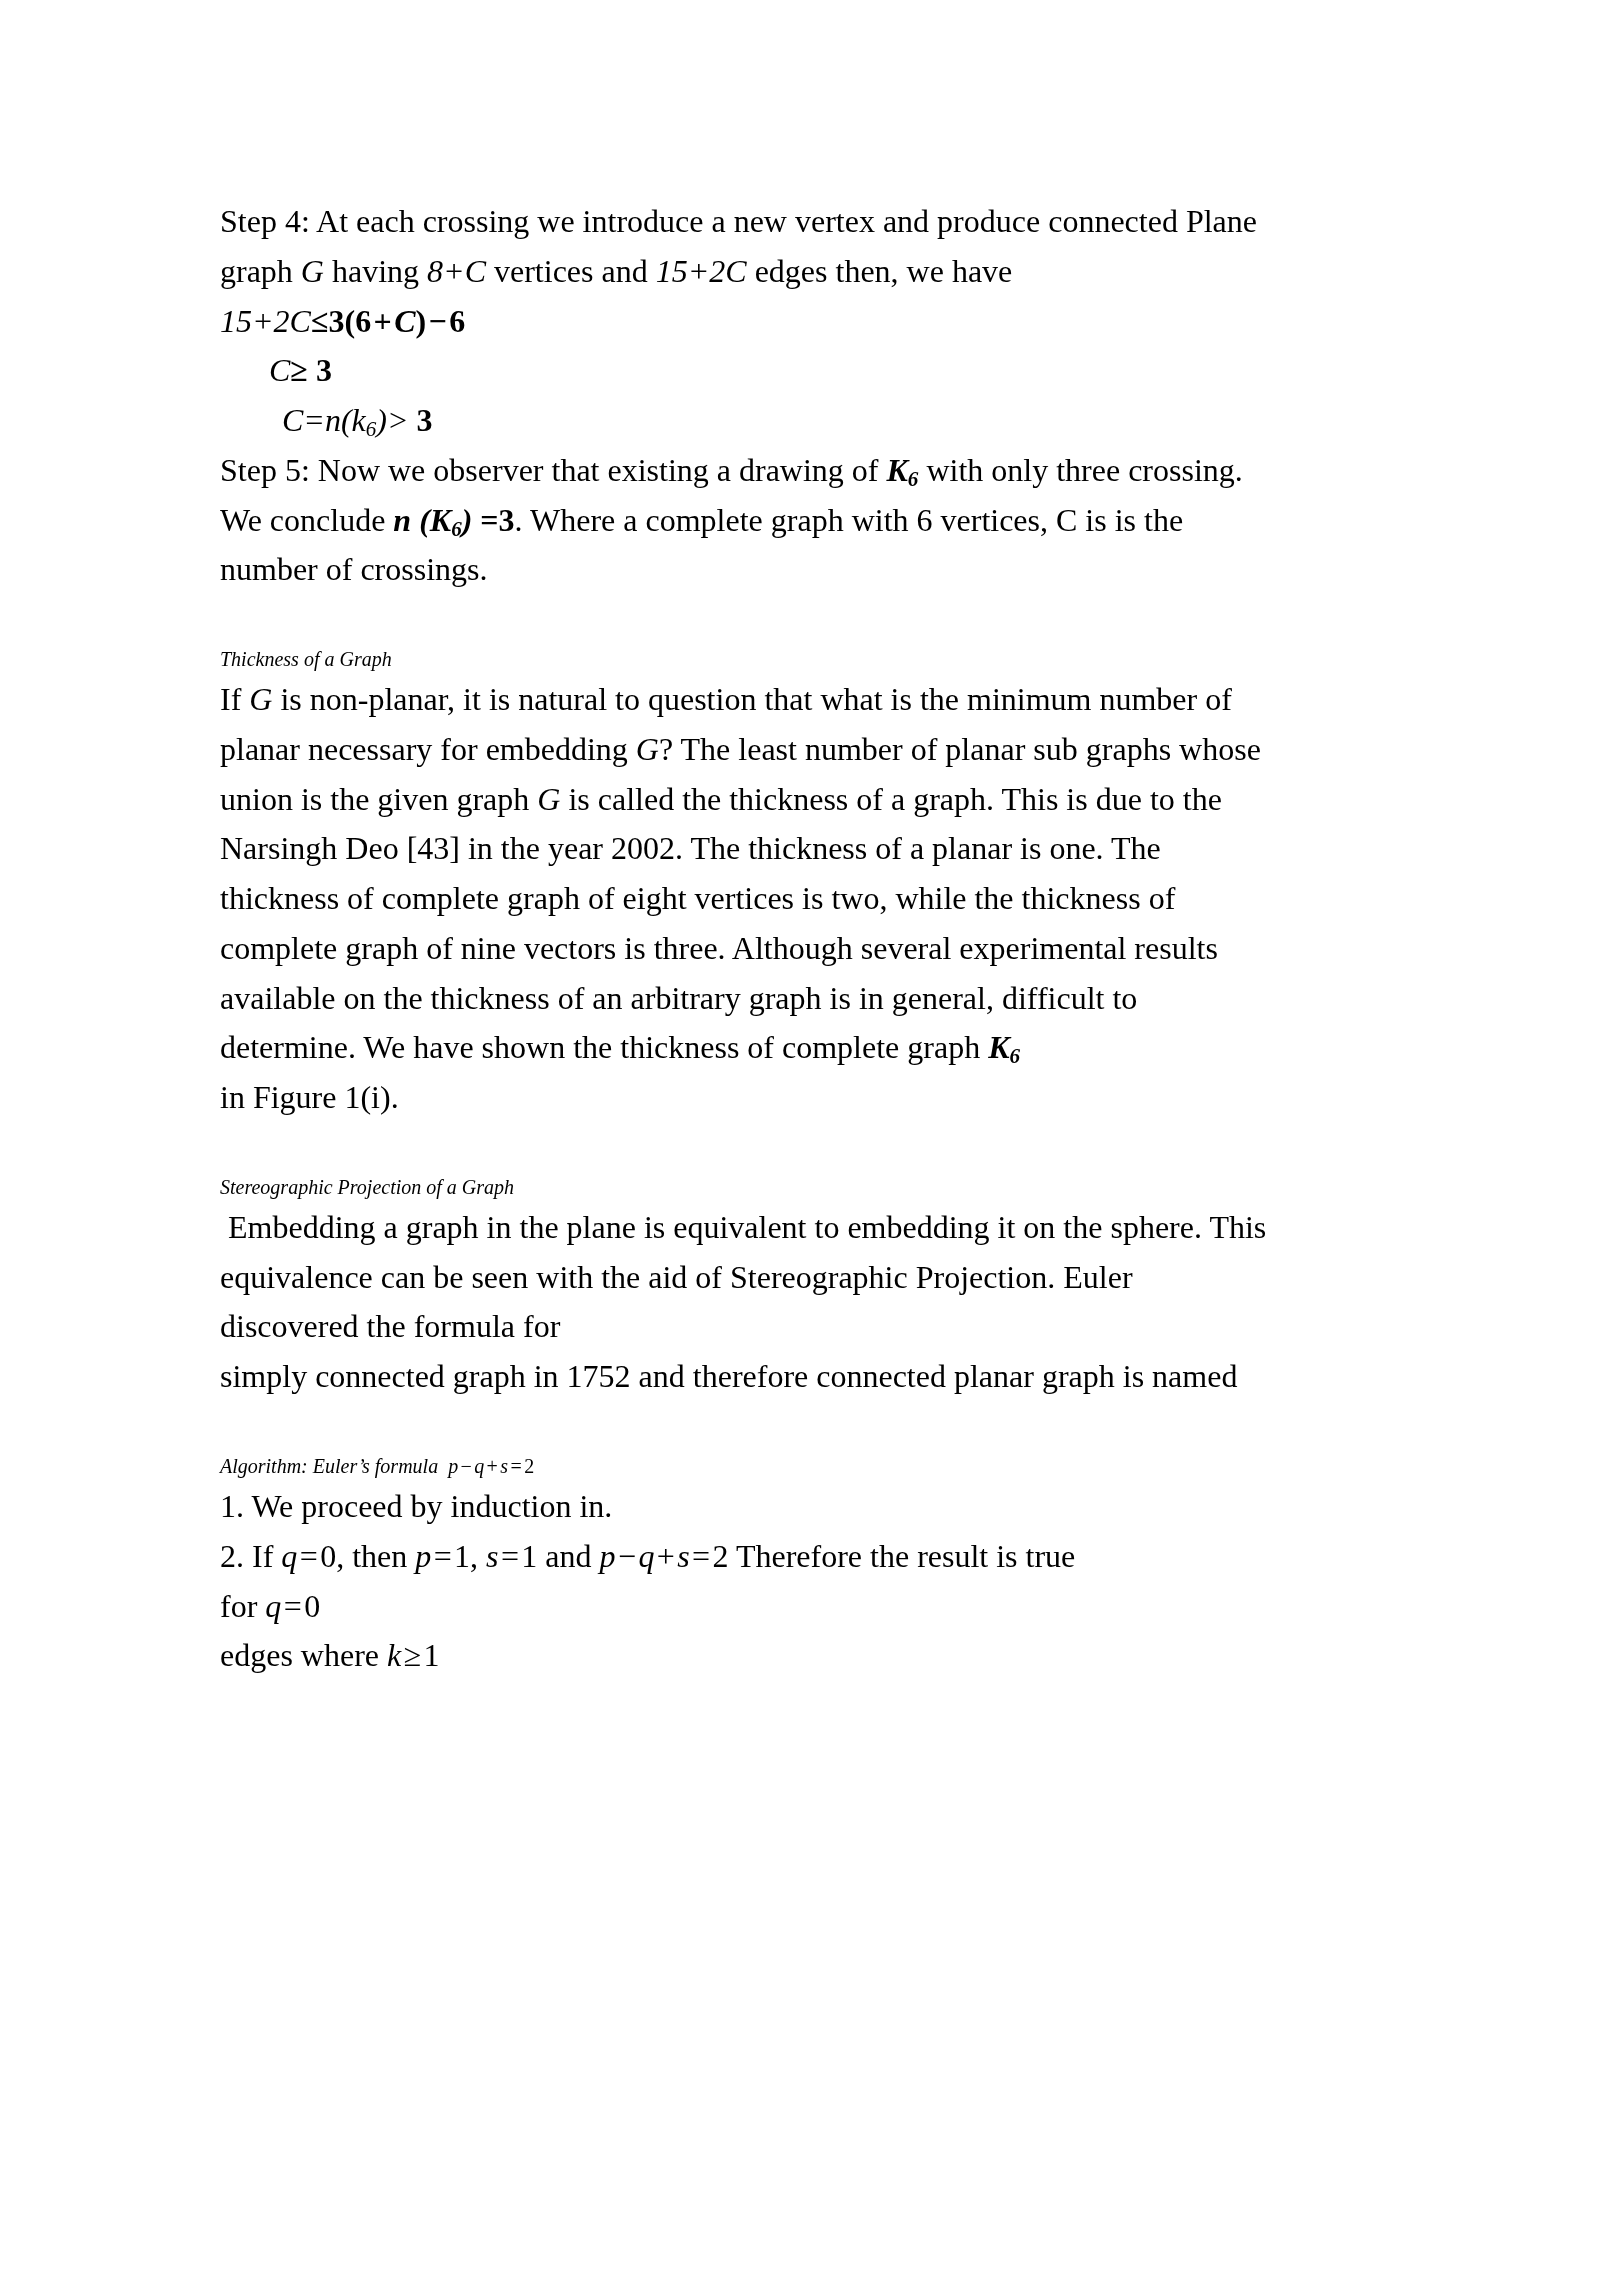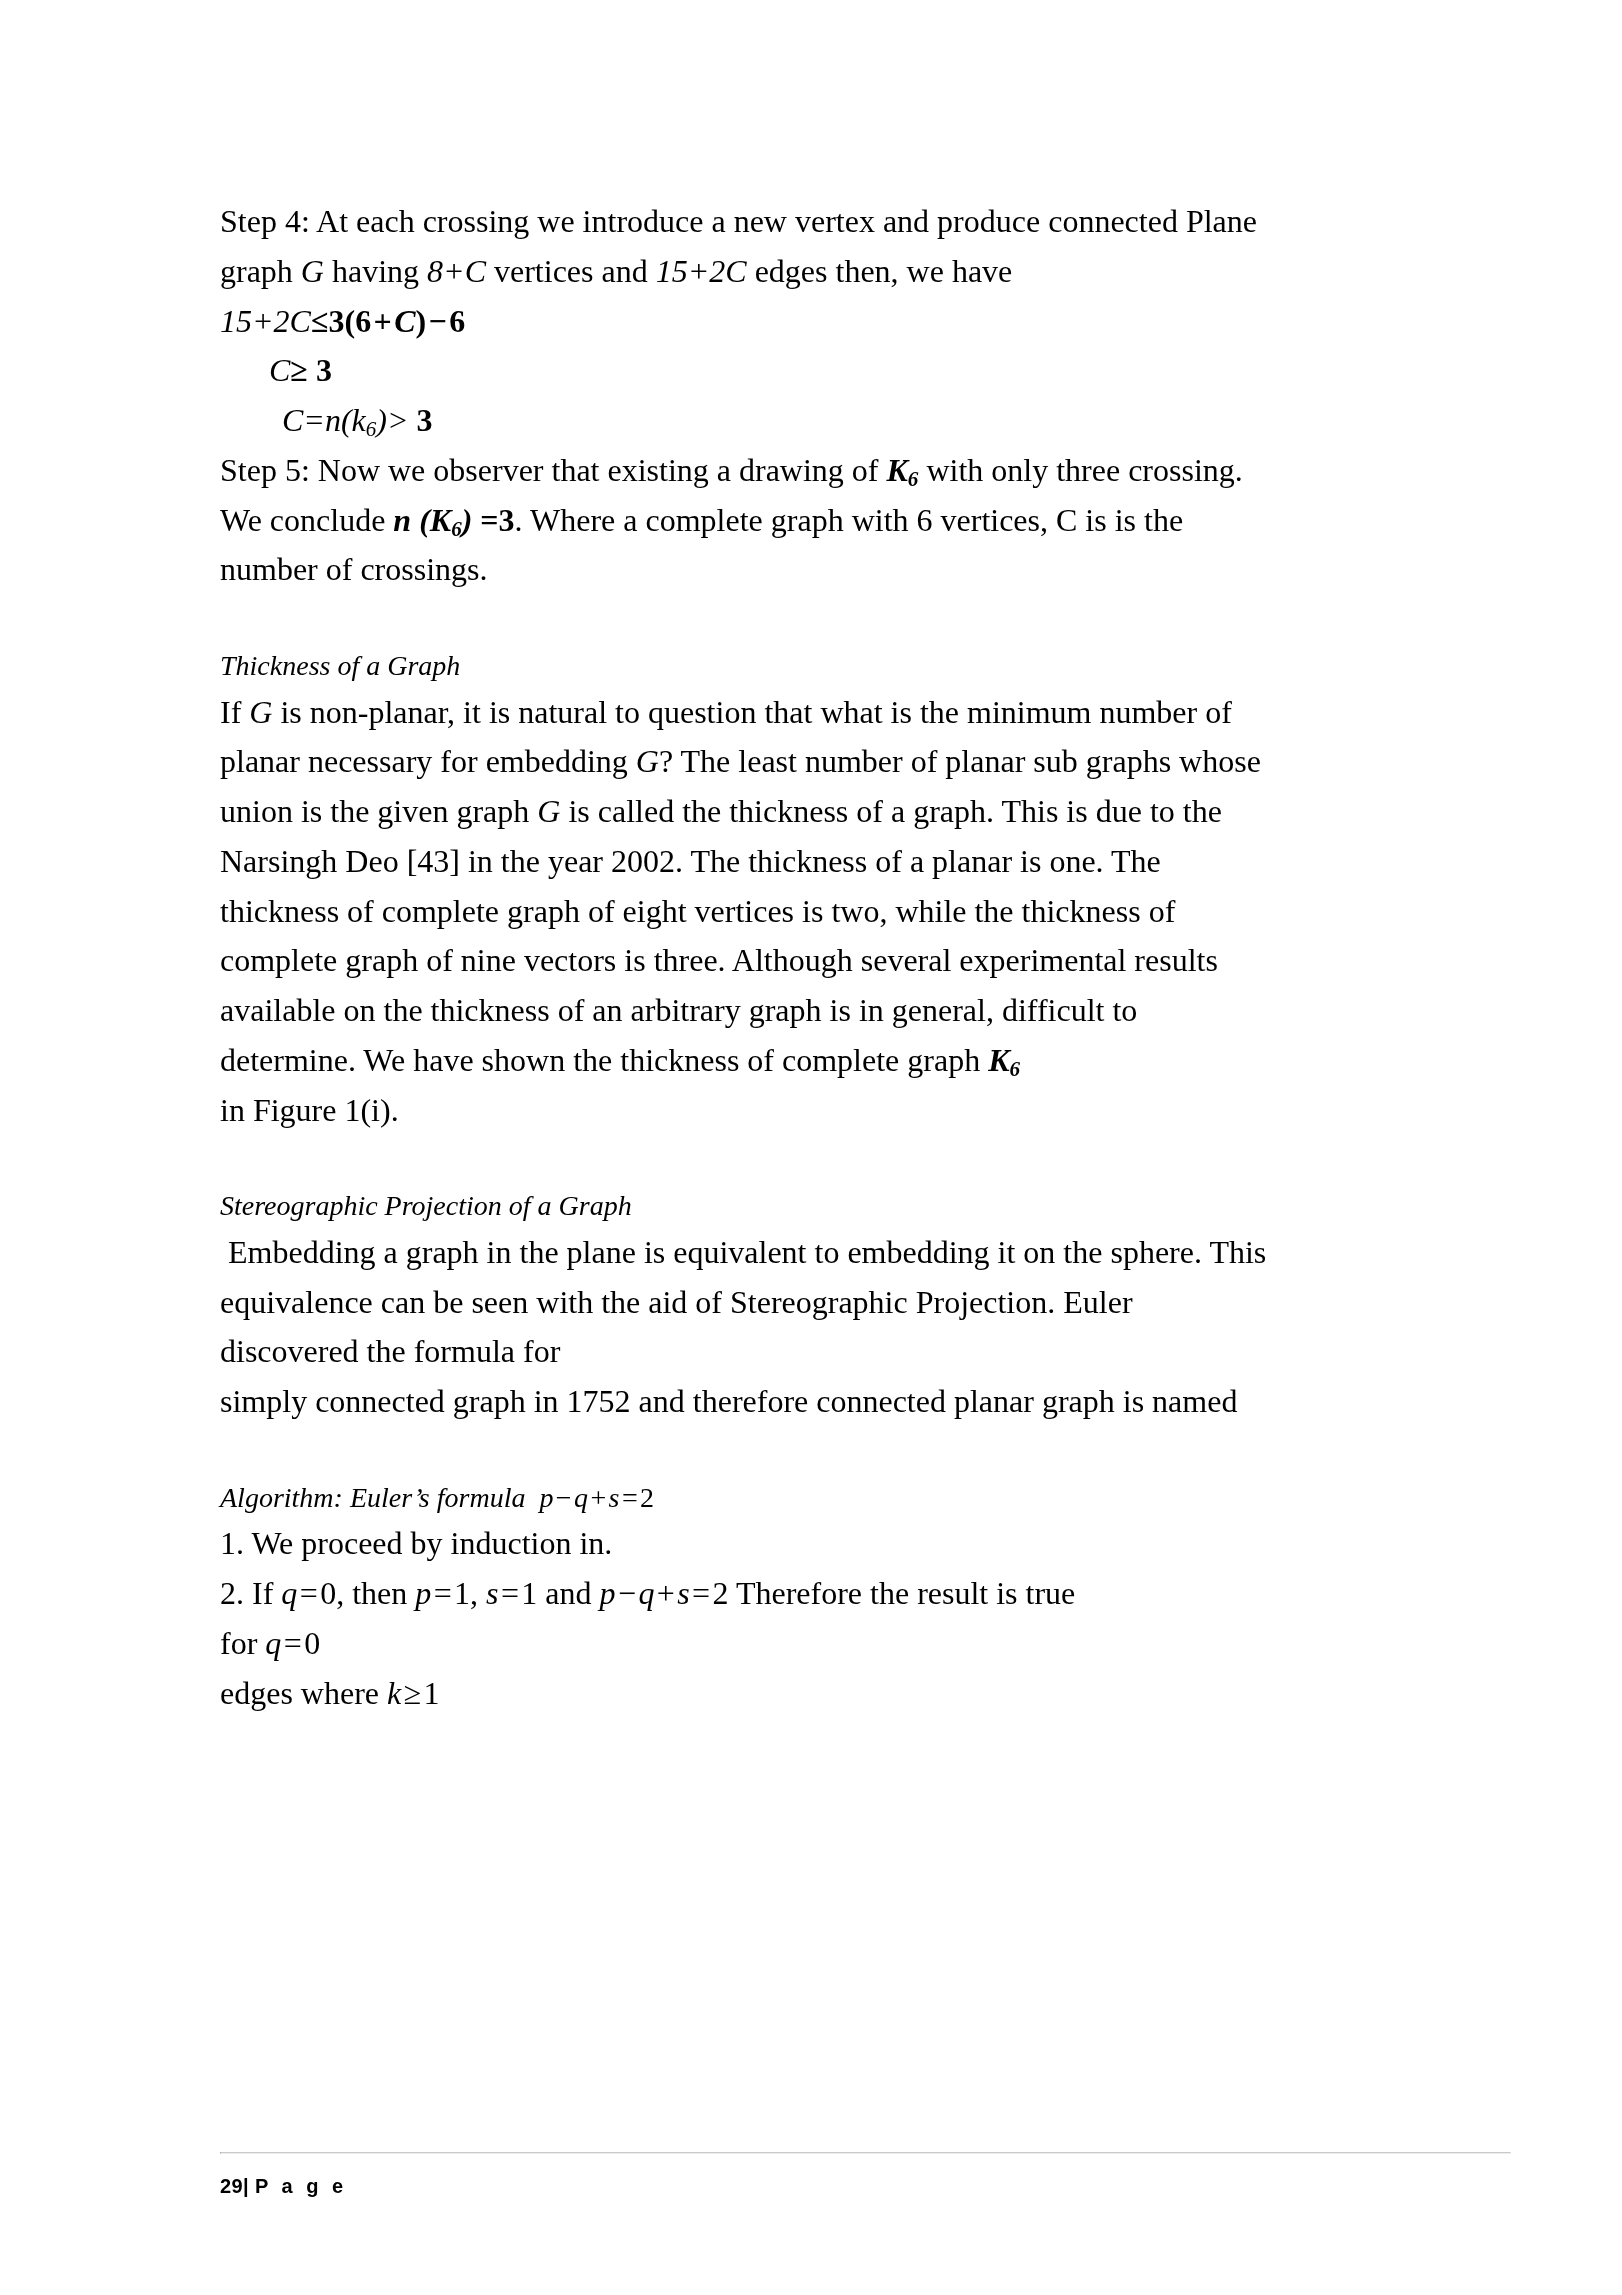--- a/index.html
+++ b/index.html
@@ -25,21 +25,21 @@
   }
   .body-text {
     font-size: 32px;
     line-height: 1.555;
     text-align: left;
   }
   .line {
     white-space: pre-wrap;
   }
   .sec-heading {
-    font-size: 28px;
+    font-size: 20px;
     font-style: italic;
     line-height: 1.555;
   }
   .blank {
     height: 49px;
   }
   .eq-indent-1 {
     padding-left: 49px;
   }
   .eq-indent-2 {
@@ -154,19 +154,15 @@
 
     <div class="line"><span>2. If </span><span class="mathvar">q</span><span class="mathop">=</span><span class="mathnum">0</span><span>, then </span><span class="mathvar">p</span><span class="mathop">=</span><span class="mathnum">1</span><span class="mathnum">,</span>&nbsp;<span class="mathvar">s</span><span class="mathop">=</span><span class="mathnum">1</span><span> and </span><span class="mathvar">p</span><span class="mathop">−</span><span class="mathvar">q</span><span class="mathop">+</span><span class="mathvar">s</span><span class="mathop">=</span><span class="mathnum">2</span><span> Therefore the result is true</span></div>
 
     <div class="line"><span>for </span><span class="mathvar">q</span><span class="mathop">=</span><span class="mathnum">0</span></div>
 
 
     <div class="line"><span>edges where </span><span class="mathvar">k</span><span class="mathop">≥</span><span class="mathnum">1</span></div>
 
   </div>
 
-  <div class="footer">
-    <hr class="footer-rule">
-    <div class="footer-text"><span>29</span><span>|</span> <span class="footer-page-word">P a g e</span></div>
-  </div>
 
 </div>
 
 
 </body></html>

